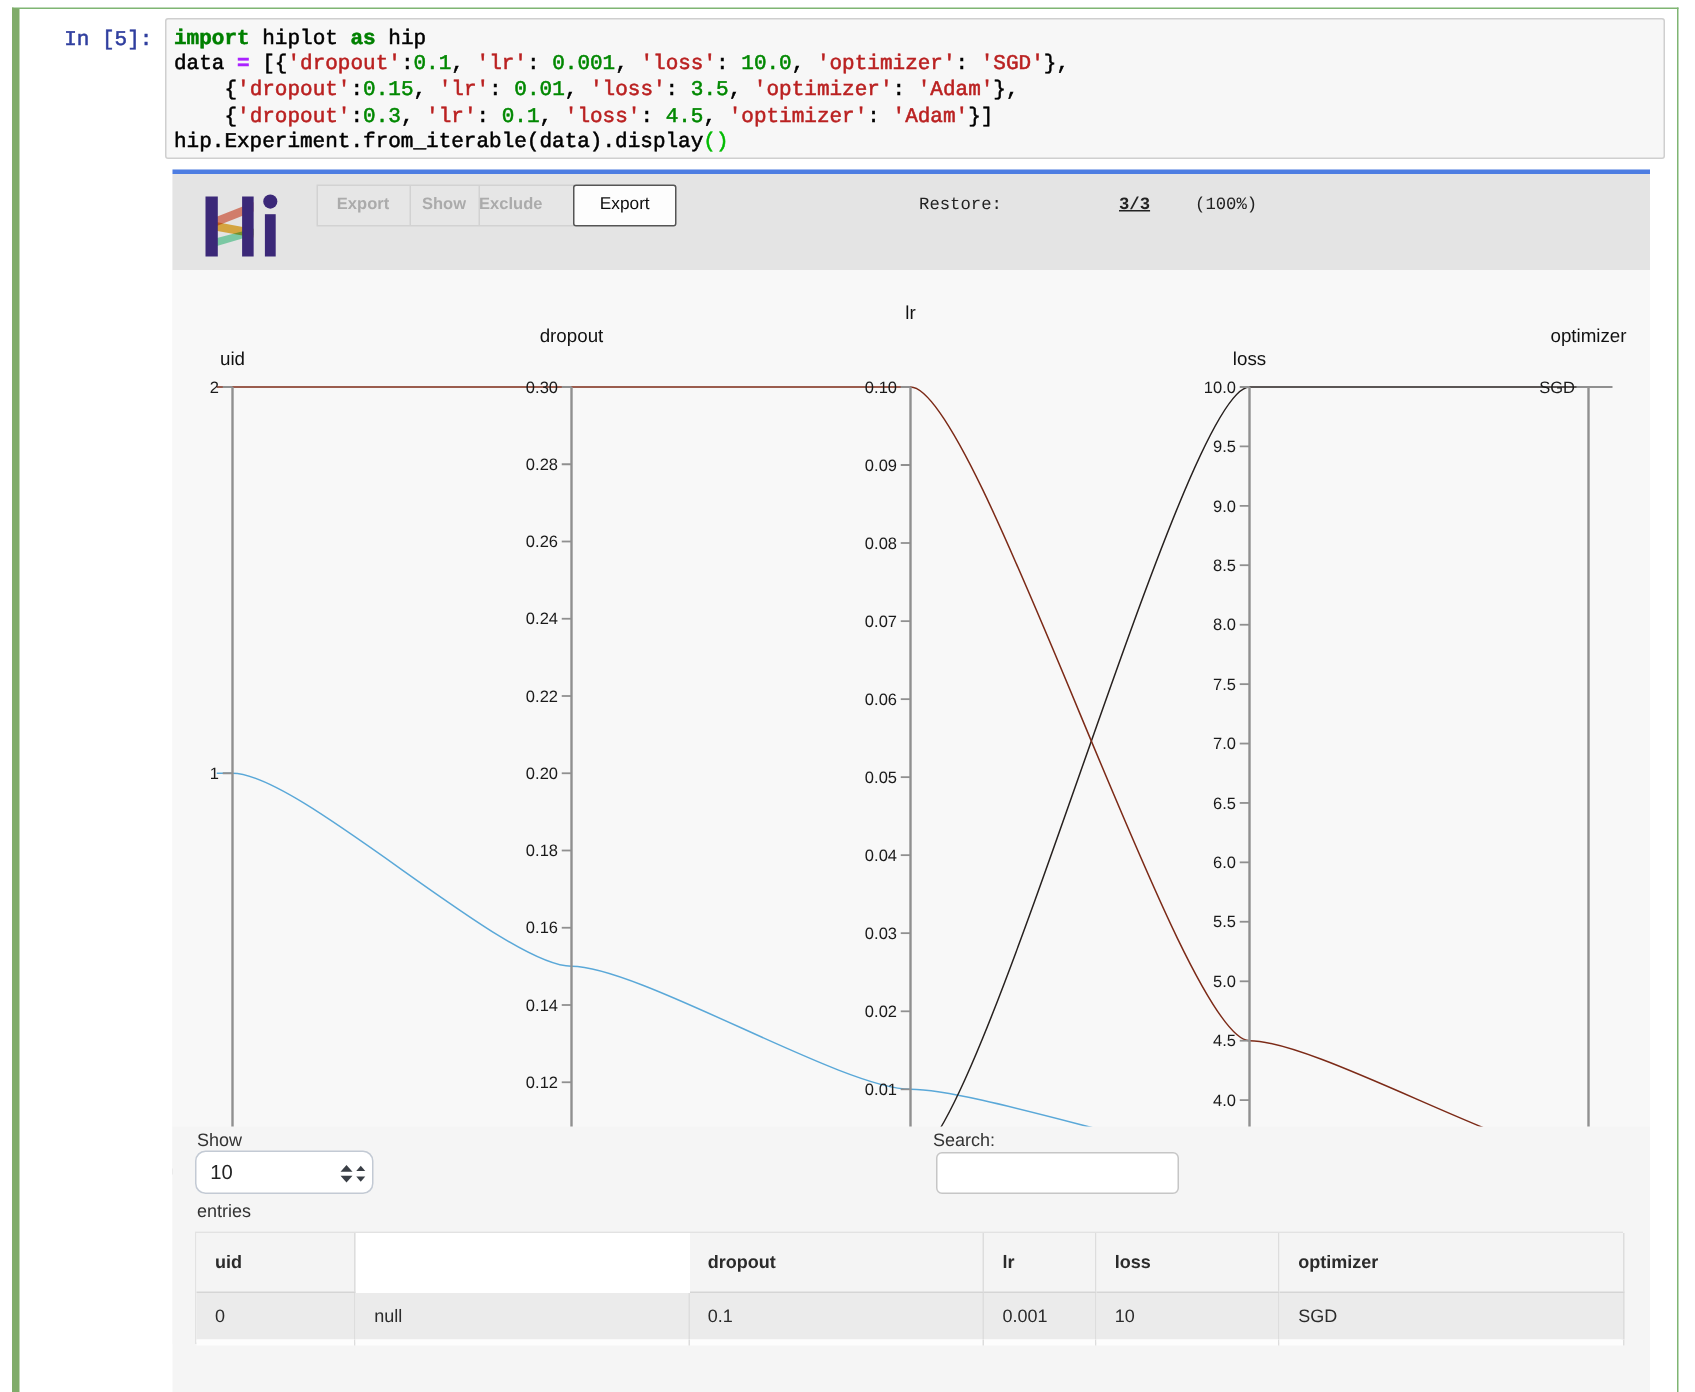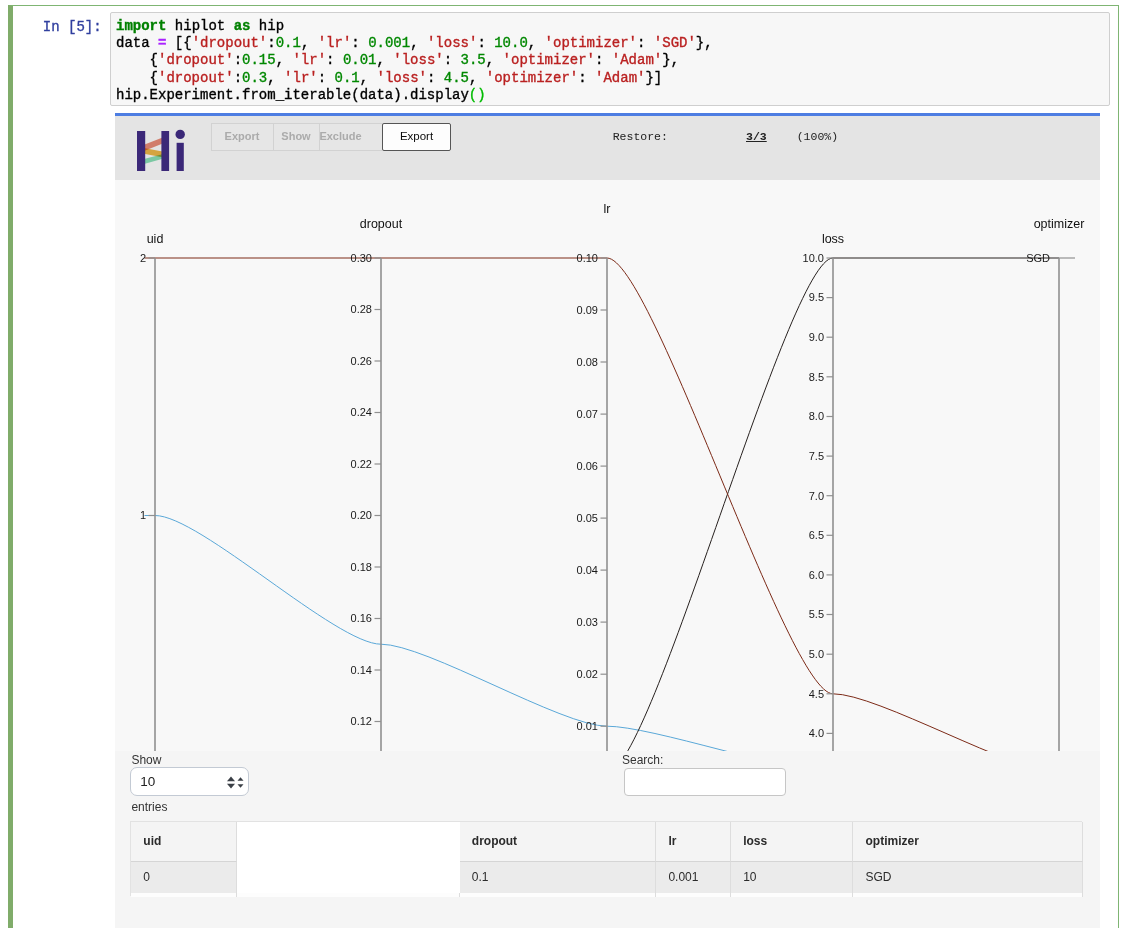--- a/index.html
+++ b/index.html
@@ -190,20 +190,21 @@
     <div class="lbl" style="left:16.4px;top:49.1px;">entries</div>
     <div class="lbl" style="left:507px;top:2.2px;">Search:</div>
     <div class="search"></div>
     <div class="tbl">
         <div class="th" style="left:0.0px;width:106.2px;">uid</div>
         <div class="th" style="left:328.5px;width:196.59999999999997px;">dropout</div>
         <div class="th" style="left:525.1px;width:74.80000000000007px;">lr</div>
         <div class="th" style="left:599.9000000000001px;width:122.29999999999995px;">loss</div>
         <div class="th" style="left:722.2px;width:229.79999999999995px;">optimizer</div>
         <div class="td" style="left:0.0px;width:106.2px;">0</div>
+        <div class="td" style="left:106.2px;width:222.3px;">null</div>
         <div class="td" style="left:328.5px;width:196.59999999999997px;">0.1</div>
         <div class="td" style="left:525.1px;width:74.80000000000007px;">0.001</div>
         <div class="td" style="left:599.9000000000001px;width:122.29999999999995px;">10</div>
         <div class="td" style="left:722.2px;width:229.79999999999995px;">SGD</div>
         <div class="td w" style="left:0.0px;width:106.2px;"></div>
         <div class="td w" style="left:106.2px;width:222.3px;"></div>
         <div class="td w" style="left:328.5px;width:196.59999999999997px;"></div>
         <div class="td w" style="left:525.1px;width:74.80000000000007px;"></div>
         <div class="td w" style="left:599.9000000000001px;width:122.29999999999995px;"></div>
         <div class="td w" style="left:722.2px;width:229.79999999999995px;"></div>

